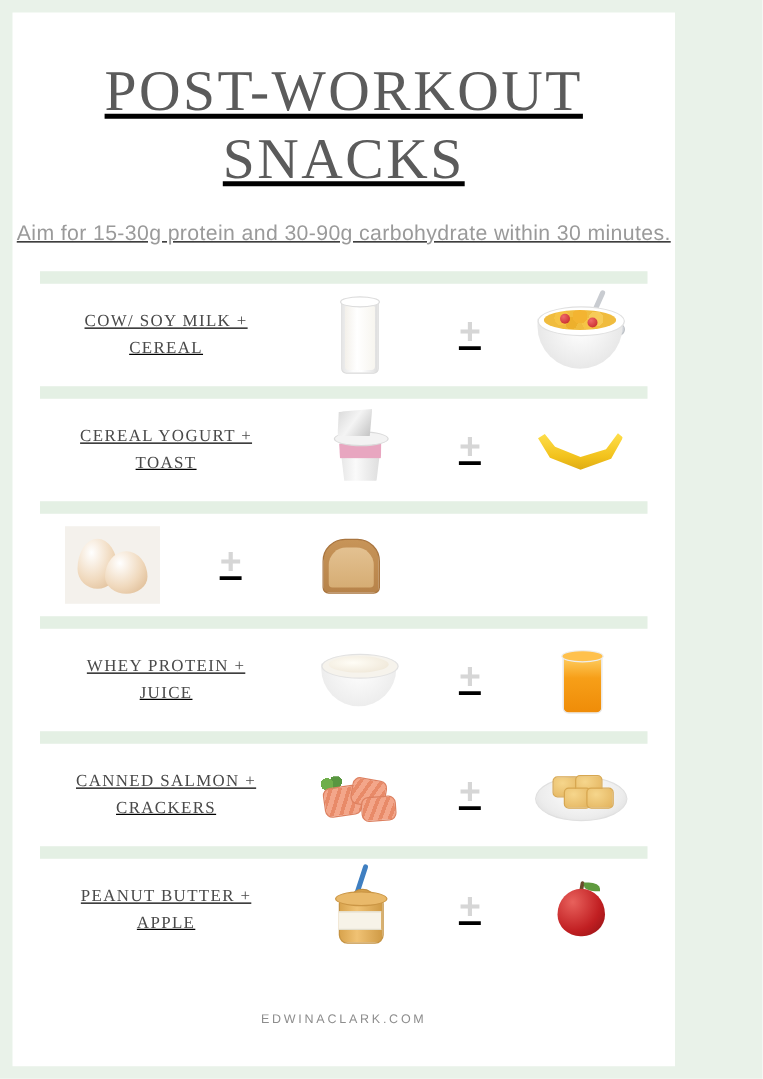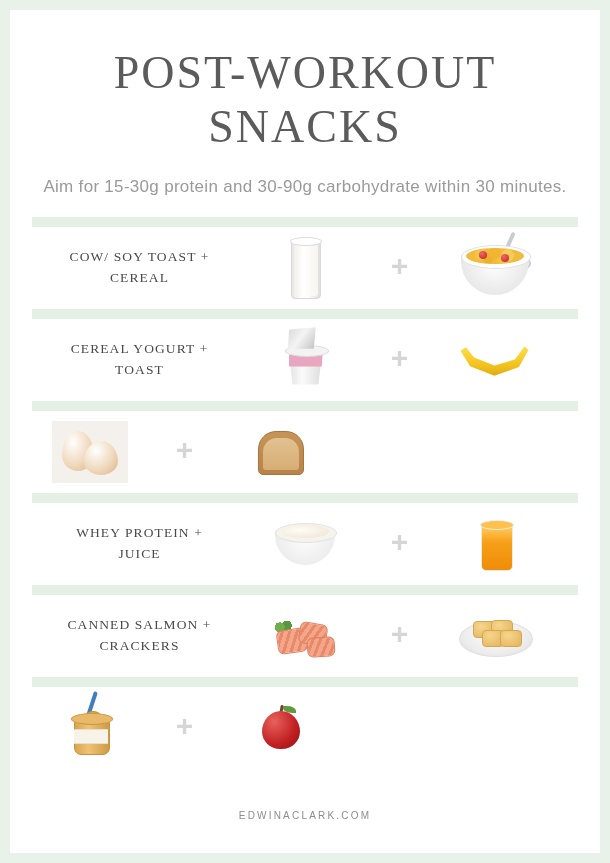--- a/index.html
+++ b/index.html
@@ -10,24 +10,25 @@
     width: 610px;
     height: 863px;
     background: #e9f2e9;
     font-family: "Liberation Serif", serif;
     overflow: hidden;
   }
   .page {
     position: absolute;
     left: 10px;
     top: 10px;
-    width: 590px;
+    width: 530px;
     height: 843px;
     background: #ffffff;
     box-sizing: border-box;
+    text-decoration: underline;
   }
   .title-block {
     padding-top: 36px;
     text-align: center;
   }
   .title {
     font-family: "Liberation Serif", serif;
     font-size: 46px;
     letter-spacing: 2px;
     color: #5b5b5b;
@@ -327,21 +328,21 @@
       <div>SNACKS</div>
     </div>
     <div class="subtitle">Aim for 15-30g protein and 30-90g carbohydrate within 30 minutes.</div>
   </div>
 
   <div class="rows">
 
     <div class="band"></div>
     <div class="row">
       <div class="row-label">
-        <div>COW/ SOY TOAST +</div>
+        <div>COW/ SOY MILK +</div>
         <div>CEREAL</div>
       </div>
       <div class="row-item">
         <div class="art">
           <div class="glass"></div>
             <div class="glass-rim"></div>
         </div>
       </div>
       <div class="plus">+</div>
       <div class="row-item">
@@ -441,20 +442,24 @@
           <div class="cracker c1"></div>
             <div class="cracker c2"></div>
           <div class="cracker c3"></div>
             <div class="cracker c4"></div>
         </div>
       </div>
     </div>
 
     <div class="band"></div>
     <div class="row">
+      <div class="row-label">
+        <div>PEANUT BUTTER +</div>
+        <div>APPLE</div>
+      </div>
       <div class="row-item">
         <div class="art">
           <div class="pb-spoon-h"></div>
             <div class="pb-spoon-b"></div>
           <div class="pb-jar"></div>
             <div class="pb-label"></div>
             <div class="pb-rim"></div>
         </div>
       </div>
       <div class="plus">+</div>

